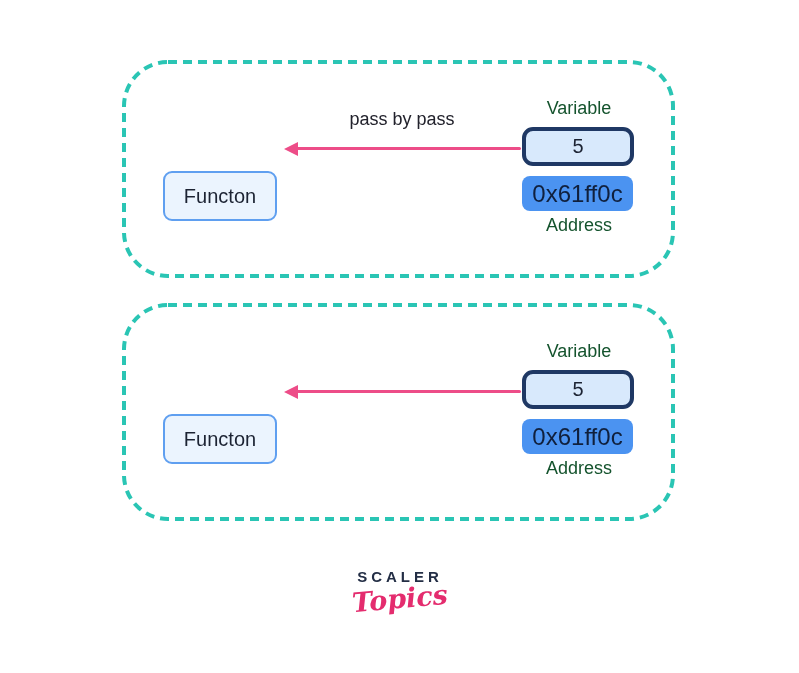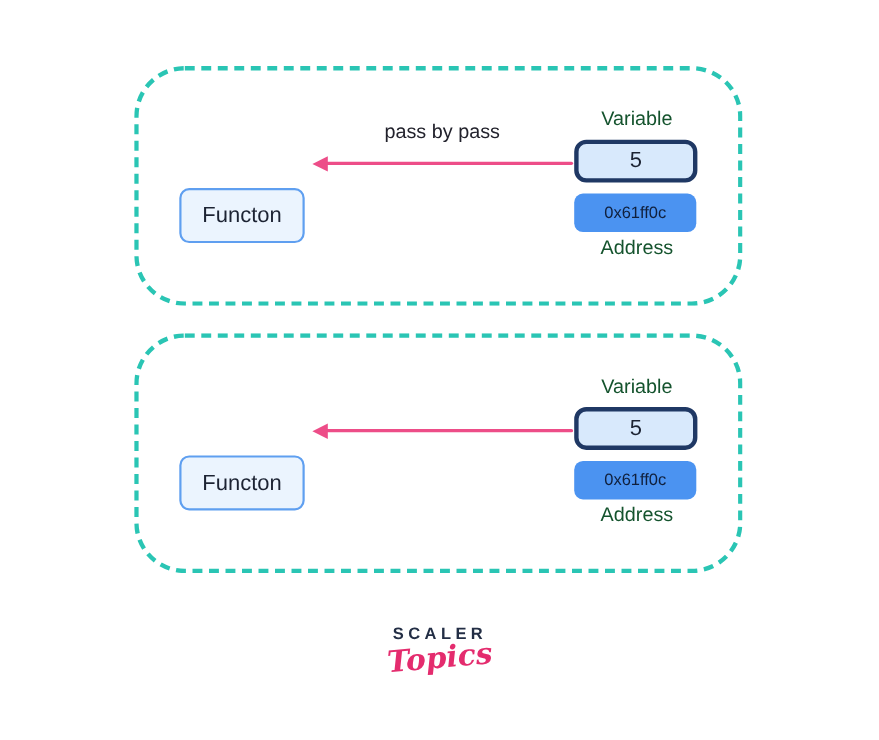--- a/index.html
+++ b/index.html
@@ -114,21 +114,21 @@
     position: absolute;
     left: 400px;
     top: 116px;
     width: 111px;
     height: 35px;
     background: var(--address-box-bg);
     border-radius: 8px;
     display: flex;
     align-items: center;
     justify-content: center;
-    font-size: 15px;
+    font-size: 24px;
     color: #10203d;
     box-sizing: border-box;
   }
   .logo {
     position: absolute;
     left: 300px;
     top: 568px;
     width: 200px;
     text-align: center;
   }

